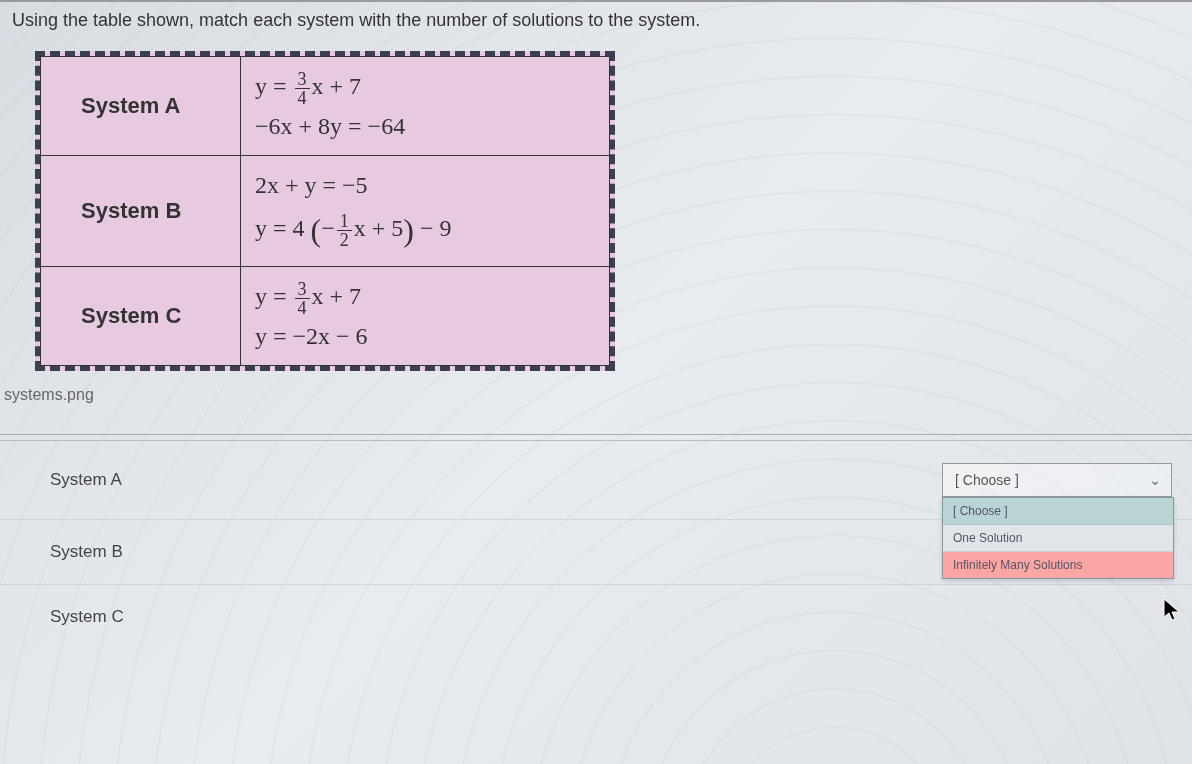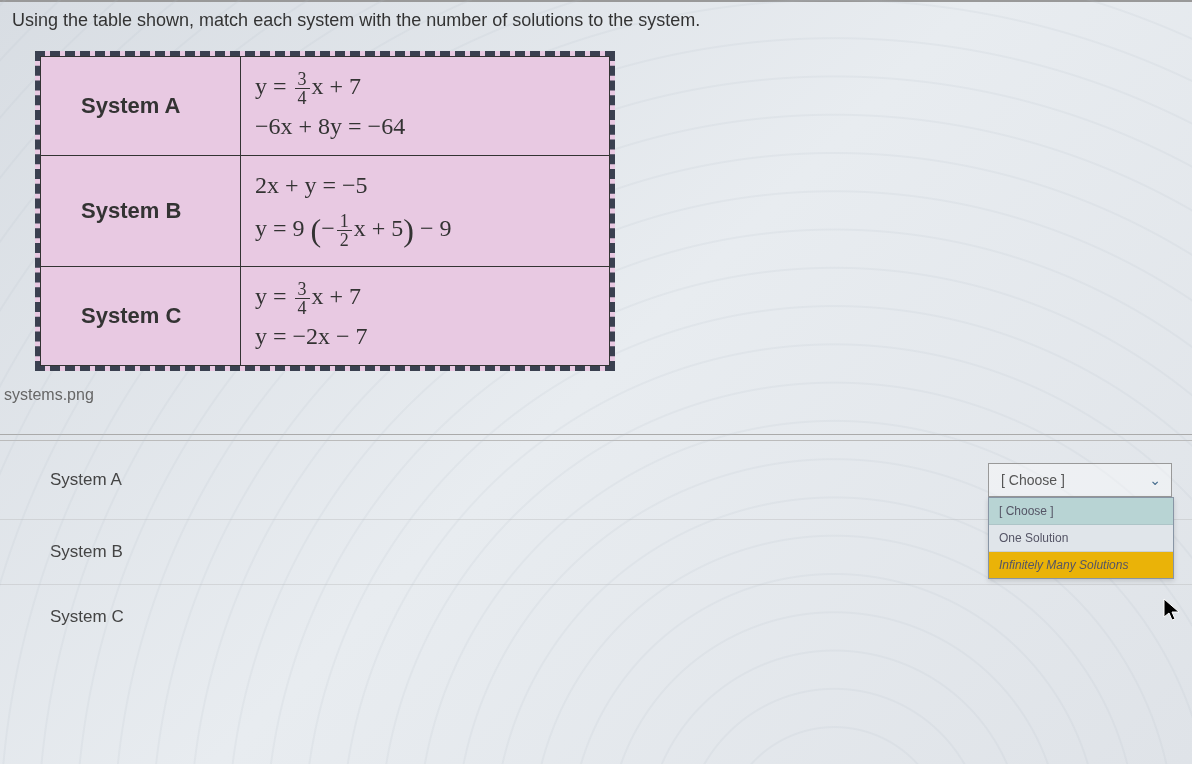--- a/index.html
+++ b/index.html
@@ -111,21 +111,21 @@
       justify-content: space-between;
       padding: 22px 20px 22px 50px;
       border-bottom: 1px solid rgba(170,170,170,0.3);
     }
     .answer-label {
       font-size: 17px;
       color: #444;
     }
     .dropdown-wrapper {
       position: relative;
-      width: 184px;
+      width: 230px;
     }
     .dropdown-btn {
       width: 100%;
       padding: 8px 30px 8px 12px;
       background: rgba(255,255,255,0.4);
       border: 1px solid #999;
       font-size: 14px;
       color: #555;
       text-align: left;
       cursor: pointer;
@@ -154,22 +154,21 @@
       padding: 6px 10px;
       color: #556;
       cursor: pointer;
       border-bottom: 1px solid rgba(150,160,170,0.3);
     }
     .dropdown-option.selected {
       background: #b8d4d4;
     }
     .dropdown-option:last-child {
       border-bottom: none;
-      background: #eab308;
-      font-style: italic;
+      background: #fca5a5;
     }
     .cursor-arrow {
       position: absolute;
       right: 10px;
       top: 597px;
       font-size: 22px;
       color: #000;
       z-index: 20;
     }
   </style>
@@ -190,31 +189,31 @@
           <span>y = </span><span class="fraction"><span class="num">3</span><span class="den">4</span></span><span>x + 7</span>
         </div>
         <div>−6x + 8y = −64</div>
       </td>
     </tr>
     <tr>
       <td class="sys-label">System B</td>
       <td class="eq-cell">
         <div>2x + y = −5</div>
         <div>
-          <span>y = 9 </span><span class="paren-large">(</span><span>−</span><span class="fraction"><span class="num">1</span><span class="den">2</span></span><span>x + 5</span><span class="paren-large">)</span><span> − 9</span>
+          <span>y = 4 </span><span class="paren-large">(</span><span>−</span><span class="fraction"><span class="num">1</span><span class="den">2</span></span><span>x + 5</span><span class="paren-large">)</span><span> − 9</span>
         </div>
       </td>
     </tr>
     <tr>
       <td class="sys-label">System C</td>
       <td class="eq-cell">
         <div>
           <span>y = </span><span class="fraction"><span class="num">3</span><span class="den">4</span></span><span>x + 7</span>
         </div>
-        <div>y = −2x − 7</div>
+        <div>y = −2x − 6</div>
       </td>
     </tr>
   </tbody>
     </table>
 </div>
 
 <div class="filename">systems.png</div>
 
 <div class="divider"></div>
 

